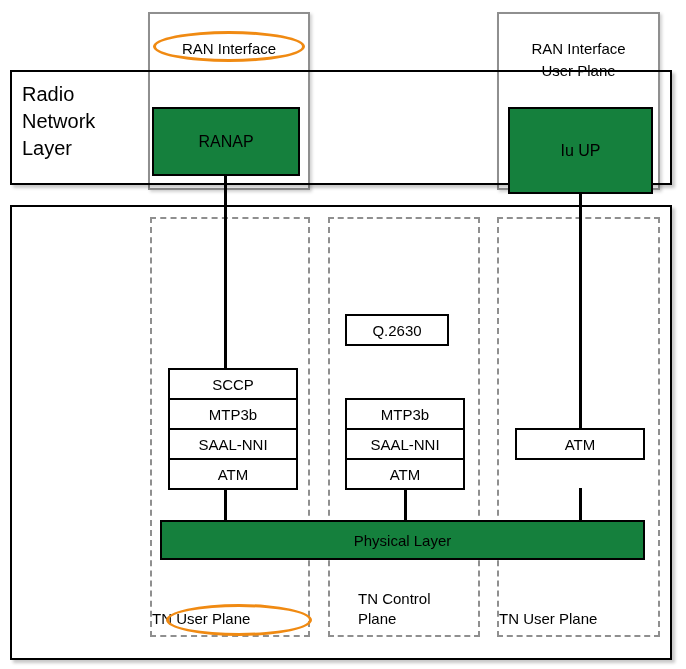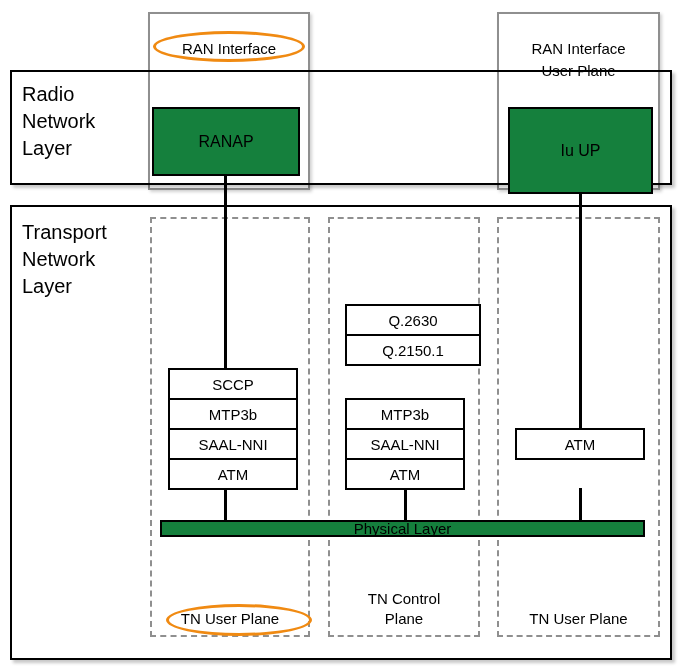--- a/index.html
+++ b/index.html
@@ -56,21 +56,21 @@
   }
   .stack-box + .stack-box { margin-top:-2px; }
   .vline { width:3px; background:#000; }
   .highlight-ellipse {
     border:3px solid var(--accent-orange,#f08a12);
     border-radius:50%;
     background:transparent;
   }
   .tn-label {
     position:absolute; left:0; right:0; bottom:7px;
-    text-align:center;
+    text-align:left;
     font-size:15px;
     line-height:1.3;
   }
   .tn-label.narrow { padding:0 28px; }
 </style>
 </head>
 <body>
 
 <div class="canvas">
 
@@ -84,21 +84,20 @@
     <div class="plane-header">
       <div>RAN Interface</div>
       <div>User Plane</div>
     </div>
   </div>
 
   <div class="abs outer-box" style="left:10px; top:70px; width:662px; height:115px;"></div>
   <div class="abs layer-label" style="left:22px; top:81px;">Radio Network Layer</div>
 
   <div class="abs outer-box" style="left:10px; top:205px; width:662px; height:455px;"></div>
-  <div class="abs layer-label" style="left:22px; top:219px;">Transport Network Layer</div>
 
   <div class="abs dashed-box" style="left:150px; top:217px; width:160px; height:420px;">
     <div class="tn-label">TN User Plane</div>
   </div>
   <div class="abs dashed-box" style="left:328px; top:217px; width:152px; height:420px;">
     <div class="tn-label narrow">TN Control Plane</div>
   </div>
   <div class="abs dashed-box" style="left:497px; top:217px; width:163px; height:420px;">
     <div class="tn-label">TN User Plane</div>
   </div>
@@ -112,33 +111,32 @@
   <div class="abs node-box" style="left:152px; top:107px; width:148px; height:69px;">RANAP</div>
   <div class="abs node-box" style="left:508px; top:107px; width:145px; height:87px;">Iu UP</div>
 
   <div class="abs" style="left:168px; top:368px; width:130px;">
       <div class="stack-box">SCCP</div>
       <div class="stack-box">MTP3b</div>
       <div class="stack-box">SAAL-NNI</div>
       <div class="stack-box">ATM</div>
     </div>
 
-  <div class="abs" style="left:345px; top:304px; width:136px;">
+  <div class="abs" style="left:345px; top:314px; width:104px;">
       <div class="stack-box">Q.2630</div>
-      <div class="stack-box">Q.2150.1</div>
     </div>
 
   <div class="abs" style="left:345px; top:398px; width:120px;">
       <div class="stack-box">MTP3b</div>
       <div class="stack-box">SAAL-NNI</div>
       <div class="stack-box">ATM</div>
     </div>
 
   <div class="abs" style="left:515px; top:428px; width:130px;">
       <div class="stack-box">ATM</div>
     </div>
 
-  <div class="abs node-box" style="left:160px; top:520px; width:485px; height:17px; font-size:15px;">Physical Layer</div>
+  <div class="abs node-box" style="left:160px; top:520px; width:485px; height:40px; font-size:15px;">Physical Layer</div>
 
   <div class="abs highlight-ellipse" style="left:153px; top:31px; width:152px; height:31px;"></div>
   <div class="abs highlight-ellipse" style="left:166px; top:604px; width:146px; height:32px;"></div>
 
 </div>
 
 </body></html>

